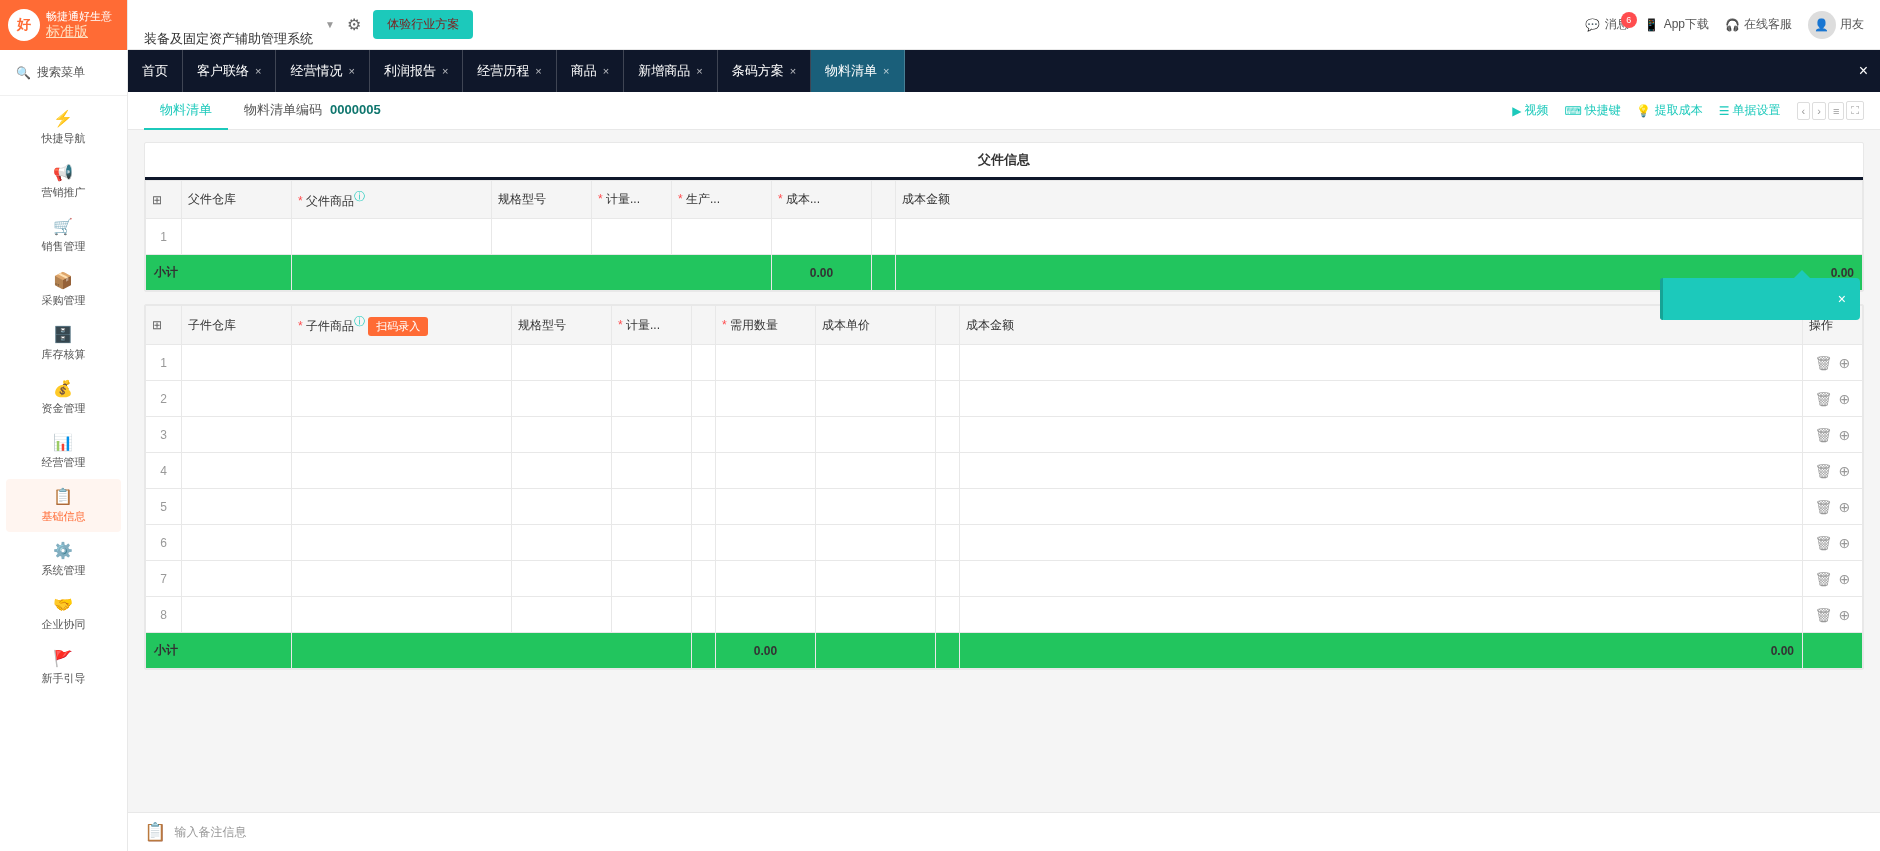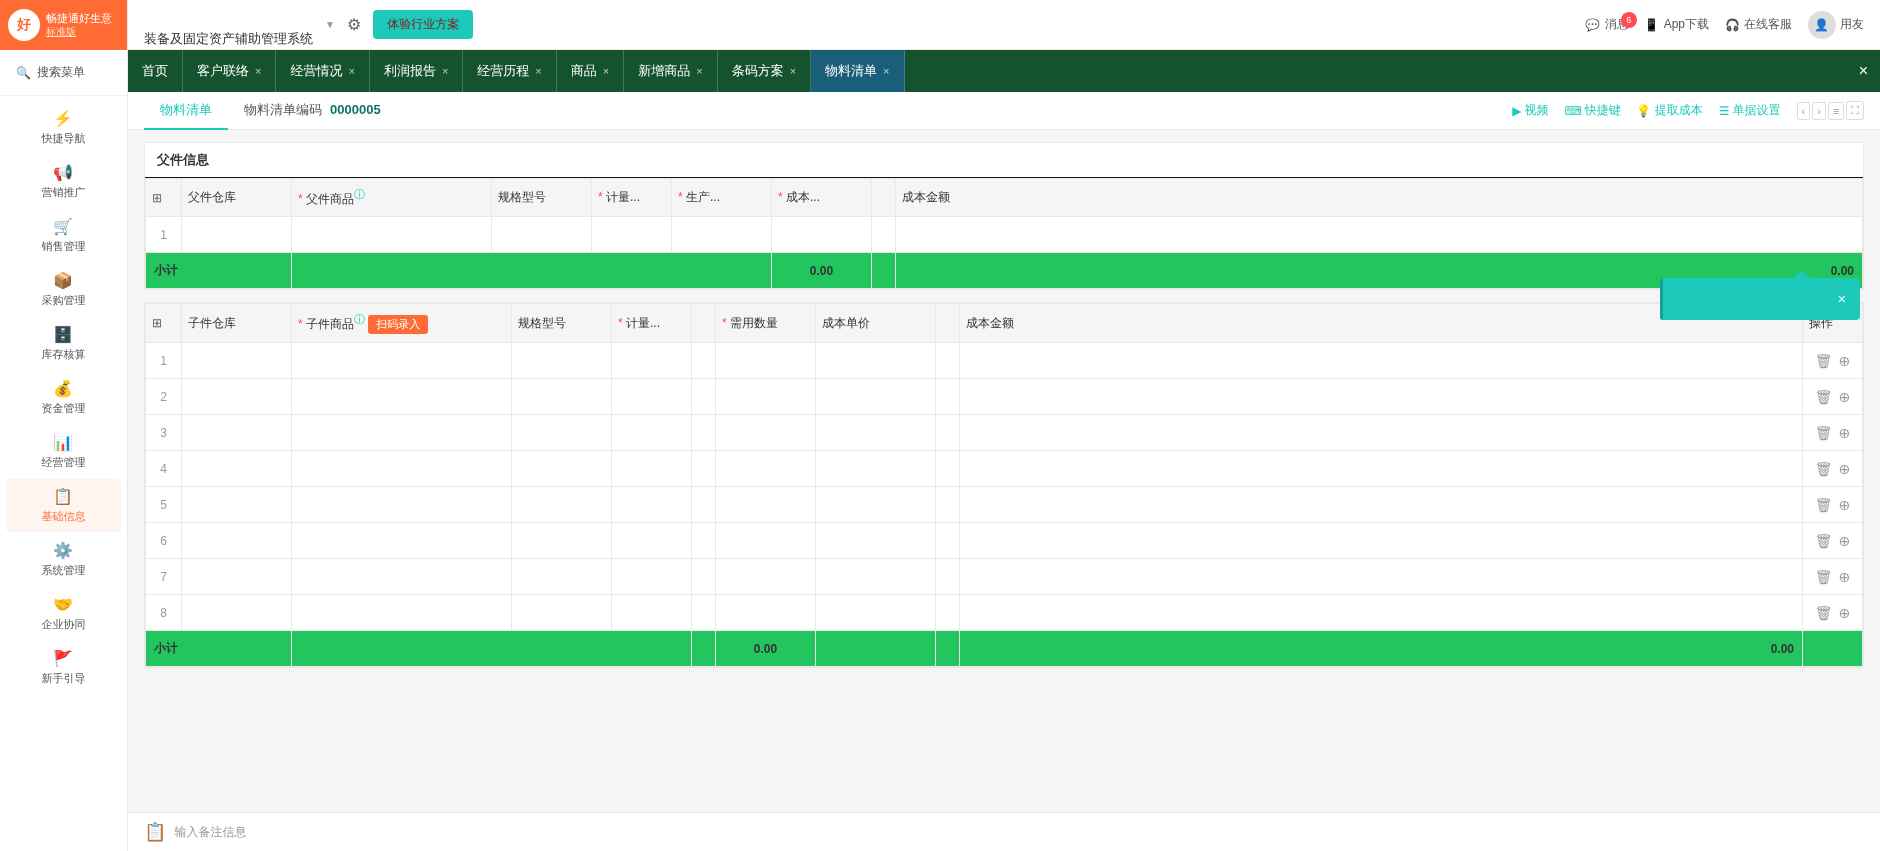--- a/index.html
+++ b/index.html
@@ -29,21 +29,21 @@
       background: #fff;
       border-radius: 50%;
       display: flex;
       align-items: center;
       justify-content: center;
       color: #ff6b35;
       font-weight: bold;
       font-size: 14px;
     }
     .sidebar-logo-text { font-size: 11px; line-height: 1.3; }
-    .sidebar-logo-sub { font-size: 10px; color: #ffe0c0; text-decoration: underline; }
+    .sidebar-logo-sub { font-size: 14px; color: #ffe0c0; text-decoration: underline; }
     
     .sidebar-search {
       padding: 8px;
       border-bottom: 1px solid #f0f0f0;
     }
     .sidebar-search-btn {
       width: 100%;
       background: none;
       border: none;
       display: flex;
@@ -98,21 +98,21 @@
       cursor: pointer;
       font-size: 12px;
     }
     .header-right { display: flex; align-items: center; gap: 16px; color: #555; font-size: 12px; }
     .header-right-item { display: flex; align-items: center; gap: 4px; cursor: pointer; }
     .badge-wrap { position: relative; }
     .user-avatar { width: 28px; height: 28px; border-radius: 50%; background: #ddd; display: flex; align-items: center; justify-content: center; }
     
     
     .nav-tabs {
-      background: #14532d;
+      background: #0f172a;
       display: flex;
       align-items: center;
       height: 42px;
       padding: 16px 0;
       overflow: hidden;
     }
     .nav-tab {
       padding: 0 14px;
       height: 42px;
       display: flex;
@@ -174,21 +174,22 @@
     
     .page-content { flex: 1; overflow-y: auto; padding: 12px 16px; }
     
     
     .section { background: #fff; margin-bottom: 12px; border: 1px solid #e8e8e8; border-radius: 2px; }
     .section-title {
       padding: 8px 12px;
       font-size: 13px;
       font-weight: bold;
       color: #333;
-      border-bottom: 1px solid #0f172a;
+      border-bottom: 3px solid #0f172a;
+      text-align: center;
     }
     
     
     .data-table { width: 100%; border-collapse: collapse; font-size: 12px; }
     .data-table th {
       background: #f5f5f5;
       border: 1px solid #e8e8e8;
       padding: 8px 6px;
       text-align: left;
       color: #333;

